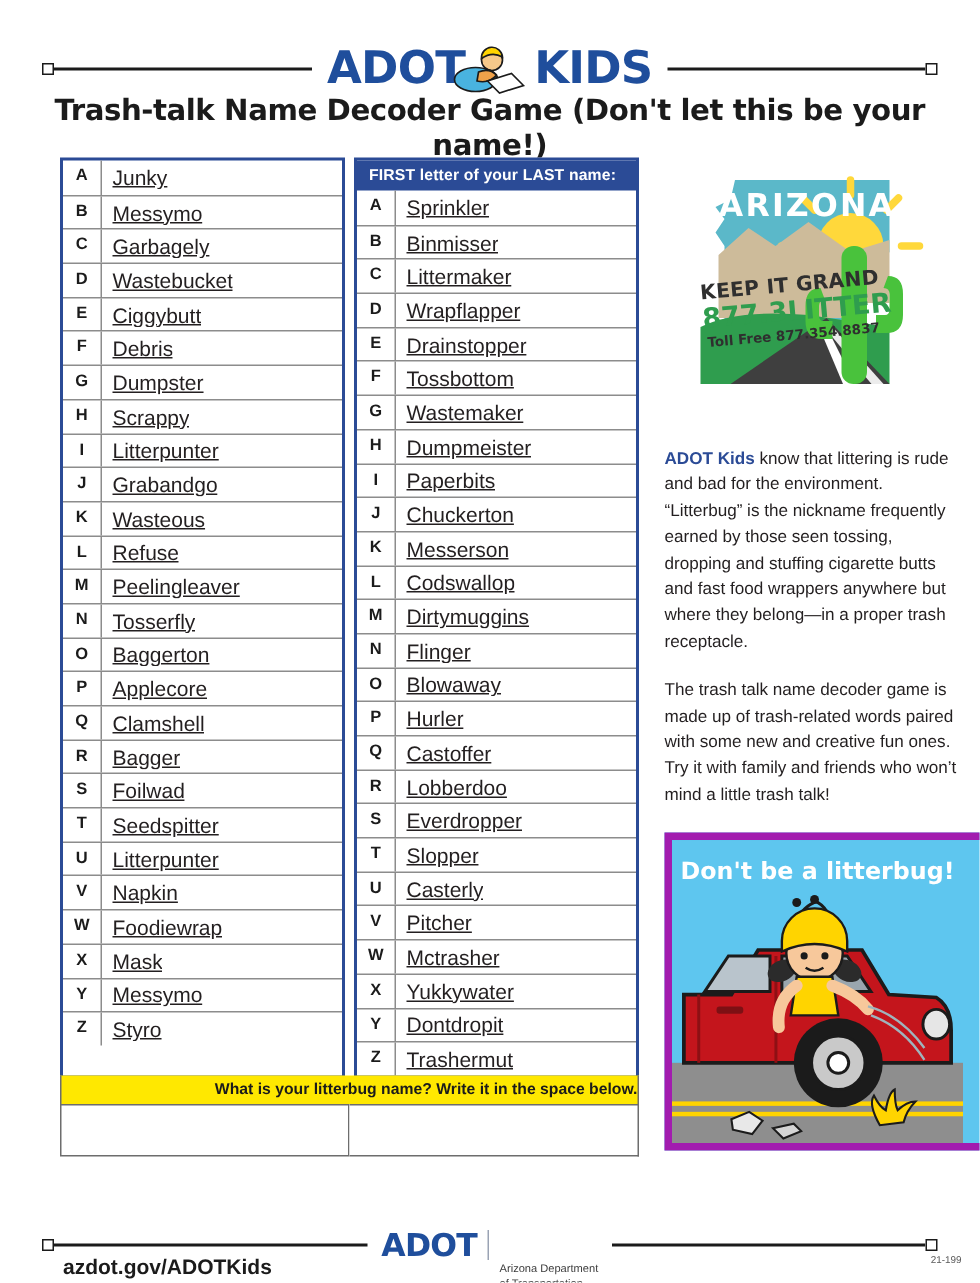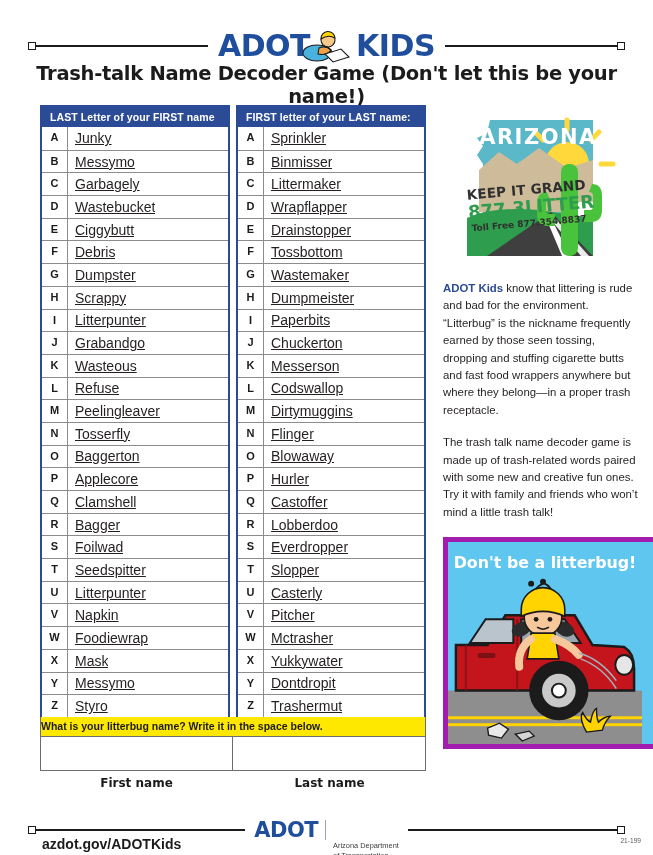--- a/index.html
+++ b/index.html
@@ -117,21 +117,21 @@
   
   .answer-block {
     position: absolute;
     left: 40px; top: 717px;
     width: 386px;
   }
   .yellow-bar {
     background: #ffe800;
     border-left: 1px solid #6d6d6d;
     border-right: 1px solid #6d6d6d;
-    text-align: left;
+    text-align: right;
     font-size: 10.5px;
     font-weight: bold;
     color: #1b1b1b;
     padding: 3px 0 4px;
   }
   .answer-row { display: flex; }
   .answer-box {
     width: 50%;
     height: 35px;
     border: 1px solid #6d6d6d;
@@ -153,21 +153,21 @@
 
   
   .rightcol {
     position: absolute;
     left: 443px; top: 106px;
     width: 196px;
   }
   .kig-logo { width: 196px; height: 172px; display: block; }
 
   .body-copy {
-    margin-top: 2px;
+    margin-top: 20px;
     font-size: 11.4px;
     line-height: 17.4px;
     color: #231f20;
   }
   .body-copy b { color: #2b4b96; }
   .body-copy p { margin: 0 0 15px 0; }
 
   .litterbug-card {
     margin-top: 16px;
     width: 220px;
@@ -242,21 +242,20 @@
 
   <div class="rule-line"></div>
   <div class="rule-cap"></div>
   <div class="rule-pad-r"></div>
 </div>
 
 <div class="page-title">Trash-talk Name Decoder Game (Don't let this be your name!)</div>
 
 <div class="decoder">
   <div class="dcol">
-    <div class="dhead">LAST Letter of your FIRST name</div>
     <div id="left-rows">
         <div class="drow">
           <div class="dletter">A</div>
           <div class="dword">Junky</div>
         </div>
         <div class="drow">
           <div class="dletter">B</div>
           <div class="dword">Messymo</div>
         </div>
         <div class="drow">
@@ -466,24 +465,20 @@
         </div>
       </div>
   </div>
 </div>
 
 <div class="answer-block">
   <div class="yellow-bar">What is your litterbug name? Write it in the space below.</div>
   <div class="answer-row">
     <div class="answer-box"></div>
     <div class="answer-box"></div>
-  </div>
-  <div class="answer-labels">
-    <span>First name</span>
-    <span>Last name</span>
   </div>
 </div>
 
 <div class="rightcol">
 
   <svg class="kig-logo" viewBox="0 0 196 172">
 
     <path d="M47 14 L150 14 L150 62 L124 96 L124 118 L40 118 L40 58 L34 49 L40 40 L34 32 L44 27 Z" fill="#5bb8c9"></path>
 
     <g>

